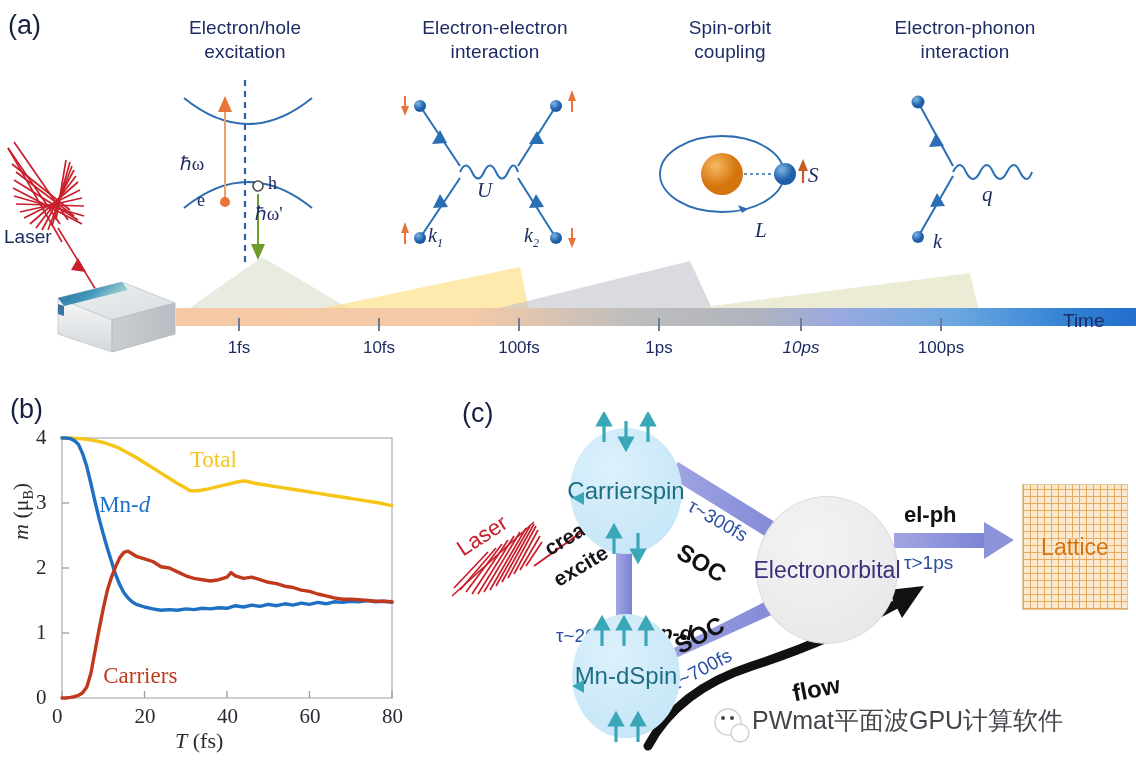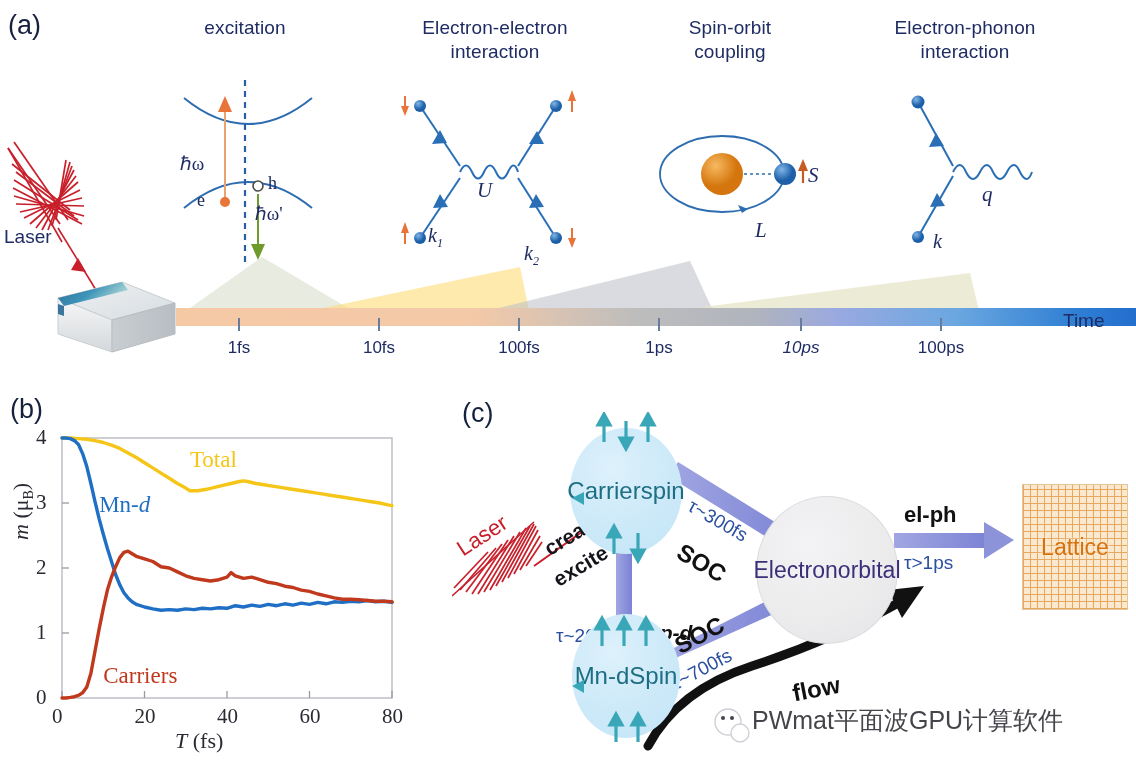--- a/index.html
+++ b/index.html
@@ -66,20 +66,21 @@
 </head>
 <body>
 
 <div class="fig">
 
   <div id="panelA" class="abs">
 
     <div class="panel-tag abs" style="left:8px;top:10px;">(a)</div>
 
     <div class="nav-title abs" style="left:150px;top:16px;width:190px;">
+      <div>Electron/hole</div>
       <div>excitation</div>
     </div>
     <div class="nav-title abs" style="left:390px;top:16px;width:210px;">
       <div>Electron-electron</div>
       <div>interaction</div>
     </div>
     <div class="nav-title abs" style="left:640px;top:16px;width:180px;">
       <div>Spin-orbit</div>
       <div>coupling</div>
     </div>
@@ -182,21 +183,21 @@
       <polygon points="174,8 170,19 178,19" fill="#e8743a"></polygon>
       <line x1="7" y1="162" x2="7" y2="146" stroke="#e8743a" stroke-width="2"></line>
       <polygon points="7,140 3,151 11,151" fill="#e8743a"></polygon>
       <line x1="174" y1="146" x2="174" y2="162" stroke="#e8743a" stroke-width="2"></line>
       <polygon points="174,166 170,156 178,156" fill="#e8743a"></polygon>
     </svg>
     <div class="abs serif ital" style="left:477px;top:178px;color:#1f2c63;font-size:21px;">U</div>
     <div class="abs serif ital" style="left:428px;top:224px;color:#1f2c63;font-size:20px;">
       <span>k</span><sub style="font-size:12px;">1</sub>
     </div>
-    <div class="abs serif ital" style="left:524px;top:242px;color:#1f2c63;font-size:20px;">
+    <div class="abs serif ital" style="left:524px;top:224px;color:#1f2c63;font-size:20px;">
       <span>k</span><sub style="font-size:12px;">2</sub>
     </div>
 
     <svg class="abs" style="left:652px;top:112px;" width="190" height="128">
       <defs>
         <radialGradient id="nucG" cx="35%" cy="30%">
           <stop offset="0" stop-color="#f7b961"></stop>
             <stop offset="1" stop-color="#d4760d"></stop>
         </radialGradient>
         <radialGradient id="elG" cx="35%" cy="30%">

